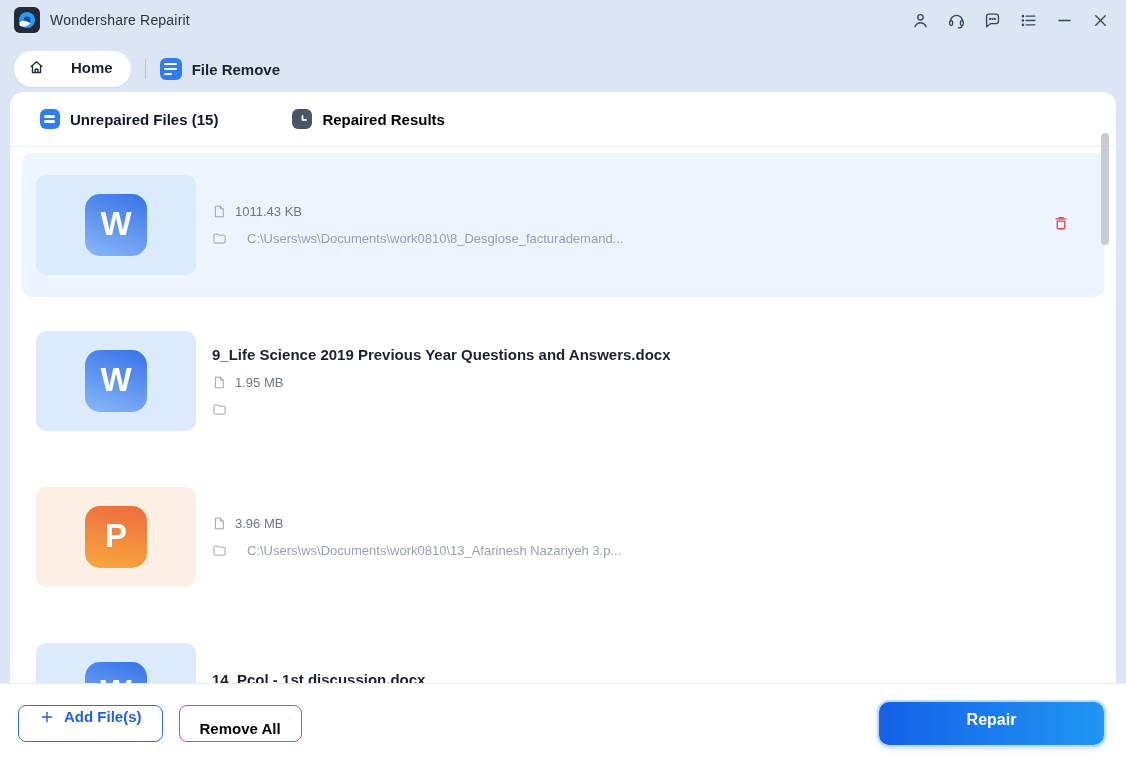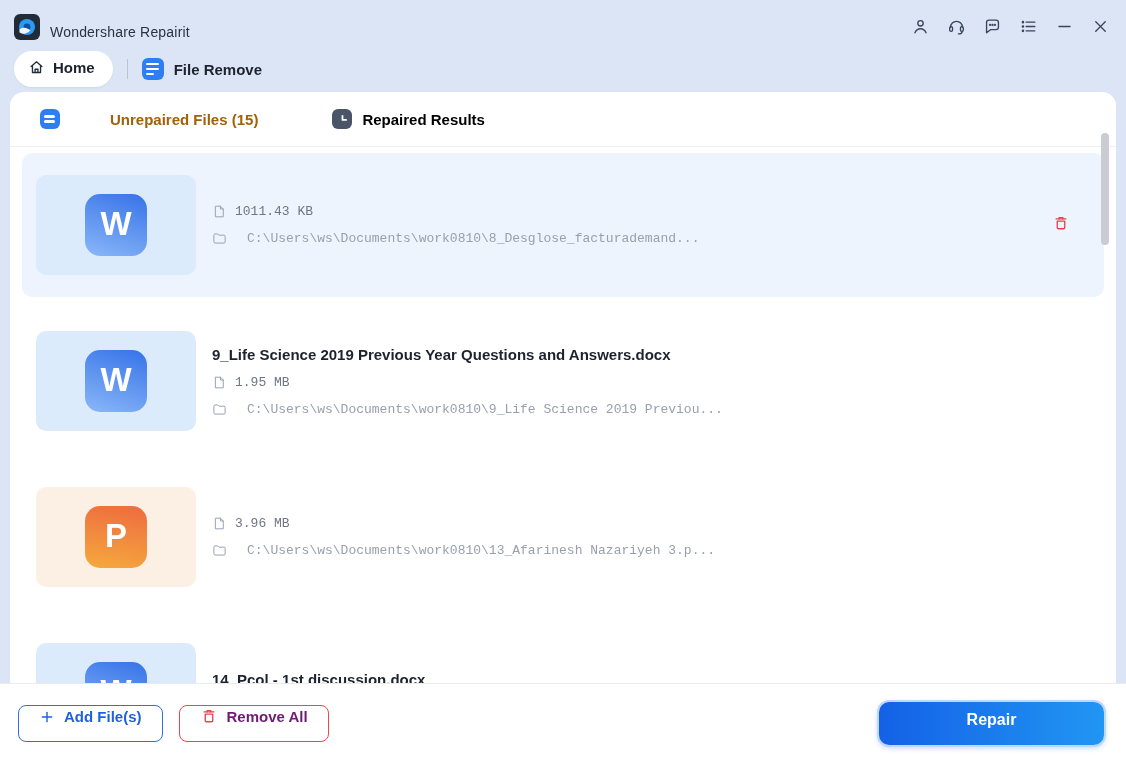--- a/index.html
+++ b/index.html
@@ -7,36 +7,36 @@
   body {
     position:relative;
     font-family:"Liberation Sans", sans-serif;
     background:#dbe5f5;
     overflow:hidden;
     color:#1c222e;
   }
   
   .titlebar {
     position:absolute; top:0; left:0; right:0; height:40px;
-    display:flex; align-items:flex-end; padding:0 12px 0 14px;
+    display:flex; align-items:center; padding:0 12px 0 14px;
   }
   .app-logo { width:26px; height:26px; margin-right:10px; flex:0 0 auto; }
   .app-title { font-size:14px; font-weight:500; color:#2a3342; letter-spacing:.2px; }
   .tb-icons { margin-left:auto; display:flex; align-items:center; gap:8px; }
   .tb-btn {
     width:28px; height:28px; display:flex; align-items:center; justify-content:center;
     border-radius:6px; cursor:pointer;
   }
   .tb-btn svg { width:19px; height:19px; stroke:#39455a; stroke-width:1.7; fill:none;
     stroke-linecap:round; stroke-linejoin:round; }
   
   .navrow { position:absolute; top:50px; left:14px; height:38px; display:flex; align-items:center; }
   .home-pill {
     background:#ffffff; height:36px; border-radius:18px; padding:0 18px 4px 14px;
-    display:flex; align-items:center; gap:8px; cursor:pointer;
+    display:flex; align-items:center; gap:26px; cursor:pointer;
     box-shadow:0 1px 2px rgba(40,60,100,.07);
   }
   .home-pill svg { width:17px; height:17px; stroke:#232c3a; stroke-width:1.9; fill:none;
     stroke-linecap:round; stroke-linejoin:round; }
   .home-pill span, .module-tab span { font-size:15px; font-weight:700; color:#1c222e; }
   .nav-divider { width:1px; height:20px; background:#b9c4d6; margin:0 14px; }
   .module-tab { display:flex; align-items:center; gap:10px; cursor:pointer; }
   .sq-icon {
     border-radius:6px; display:flex; flex-direction:column; justify-content:center;
     align-items:flex-start; gap:2.5px; padding-left:4px;
@@ -47,21 +47,21 @@
   .panel {
     position:absolute; left:10px; right:10px; top:92px; bottom:0;
     background:#ffffff; border-radius:14px 14px 0 0; overflow:hidden;
   }
   .tabbar {
     height:55px; display:flex; align-items:center; gap:74px; padding:0 30px;
     border-bottom:1px solid #edeff3;
   }
   .tab { display:flex; align-items:center; gap:10px; cursor:pointer; }
   .tab .label { font-size:15px; font-weight:700; }
-  .tab.active .label { color:#a16207;margin-left:40px; }
+  .tab.active .label { color:#0f172a; }
   .tab.inactive .label { color:#000000; }
   .sq-icon.small { width:20px; height:20px; }
   .sq-icon.dark { background:#4a5568; width:20px; height:20px; padding:0;
     align-items:center; justify-content:center; }
   .sq-icon.dark svg { width:13px; height:13px; stroke:#fff; stroke-width:2.2; fill:none;
     stroke-linecap:round; stroke-linejoin:round; }
   
   .file-list { position:absolute; top:56px; left:0; right:0; bottom:0; padding:5px 12px 0; }
   .file-item {
     display:flex; align-items:center; gap:16px;
@@ -76,21 +76,21 @@
   .file-item.ppt  .tile { background:#fcefe3; }
   .badge {
     width:62px; height:62px; border-radius:15px; color:#fff;
     font-weight:700; font-size:33px; display:flex; align-items:center; justify-content:center;
     padding-bottom:2px;
   }
   .file-item.word .badge { background:linear-gradient(200deg,#3a76e9 5%,#8ab7f8 100%); }
   .file-item.ppt  .badge { background:linear-gradient(190deg,#ee713f 10%,#f6a93d 100%); }
   .meta { display:flex; flex-direction:column; gap:12px; min-width:0; }
   .fname { font-size:15px; font-weight:700; color:#1c222e; }
-  .frow { display:flex; align-items:center; gap:8px; font-size:13px; color:#6f7685;font-family:Liberation Mono, monospace; }
+  .frow { display:flex; align-items:center; gap:8px; font-size:13px; color:#6f7685; }
   .frow.path { color:#98a0ae;gap:20px; }
   .frow svg { width:15px; height:15px; stroke:#9aa2b0; stroke-width:1.6; fill:none;
     stroke-linecap:round; stroke-linejoin:round; flex:0 0 auto; }
   .trash {
     margin-left:auto; margin-right:20px; cursor:pointer; flex:0 0 auto;
   }
   .trash svg, .btn svg.trash-svg { width:18px; height:18px; stroke:#e8414d; stroke-width:1.8;
     fill:none; stroke-linecap:round; stroke-linejoin:round; }
   .scroll-thumb {
     position:absolute; right:7px; top:41px; width:8px; height:112px;
@@ -101,21 +101,21 @@
     position:absolute; left:0; right:0; bottom:0; height:80px; background:#ffffff;
     border-top:1px solid #e9ebef; display:flex; align-items:center;
     padding:0 22px 0 18px; z-index:5;
   }
   .btn {
     height:37px; border-radius:8px; display:flex; align-items:flex-end; justify-content:center;
     gap:9px; padding:16px 20px; font-size:15px; font-weight:700; cursor:pointer; background:#fff;
   }
   .btn-add { border:1.5px solid #2f6fe4; color:#1f5fe0; }
   .btn-add svg { width:16px; height:16px; stroke:#1f5fe0; stroke-width:2.1; fill:none; stroke-linecap:round; }
-  .btn-remove { border:1.5px solid #ef4451; color:#701a75; margin-left:16px; }
+  .btn-remove { border:1.5px solid #ef4451; color:#000000; margin-left:16px;flex-direction:column; }
   .btn-repair {
     margin-left:auto; width:225px; height:43px; border-radius:10px; border:none;
     background:linear-gradient(90deg,#1461e6,#2196f3);
     color:#fff; font-size:16px; font-weight:700;
     box-shadow:0 0 0 2px #bcd8fb, 0 2px 6px rgba(24,97,232,.35);
   }
 </style>
 </head>
 <body>
 
@@ -253,21 +253,20 @@
           <svg viewBox="0 0 24 24">
               <path d="M6 3.5h7.5l4.5 4.5v12.5H6z"></path>
               <path d="M13.5 3.5V8H18"></path>
             </svg>
           <span>1.95 MB</span>
         </div>
         <div class="frow path">
           <svg viewBox="0 0 24 24">
               <path d="M3 6.5A1.8 1.8 0 0 1 4.8 4.7h4.4l2 2h8A1.8 1.8 0 0 1 21 8.5v9a1.8 1.8 0 0 1-1.8 1.8H4.8A1.8 1.8 0 0 1 3 17.5z"></path>
             </svg>
-          <span>C:\Users\ws\Documents\work0810\9_Life Science 2019 Previou...</span>
         </div>
       </div>
     </div>
 
     <div class="file-item ppt">
       <div class="tile">
         <div class="badge">P</div>
       </div>
       <div class="meta">
         <div class="frow">

